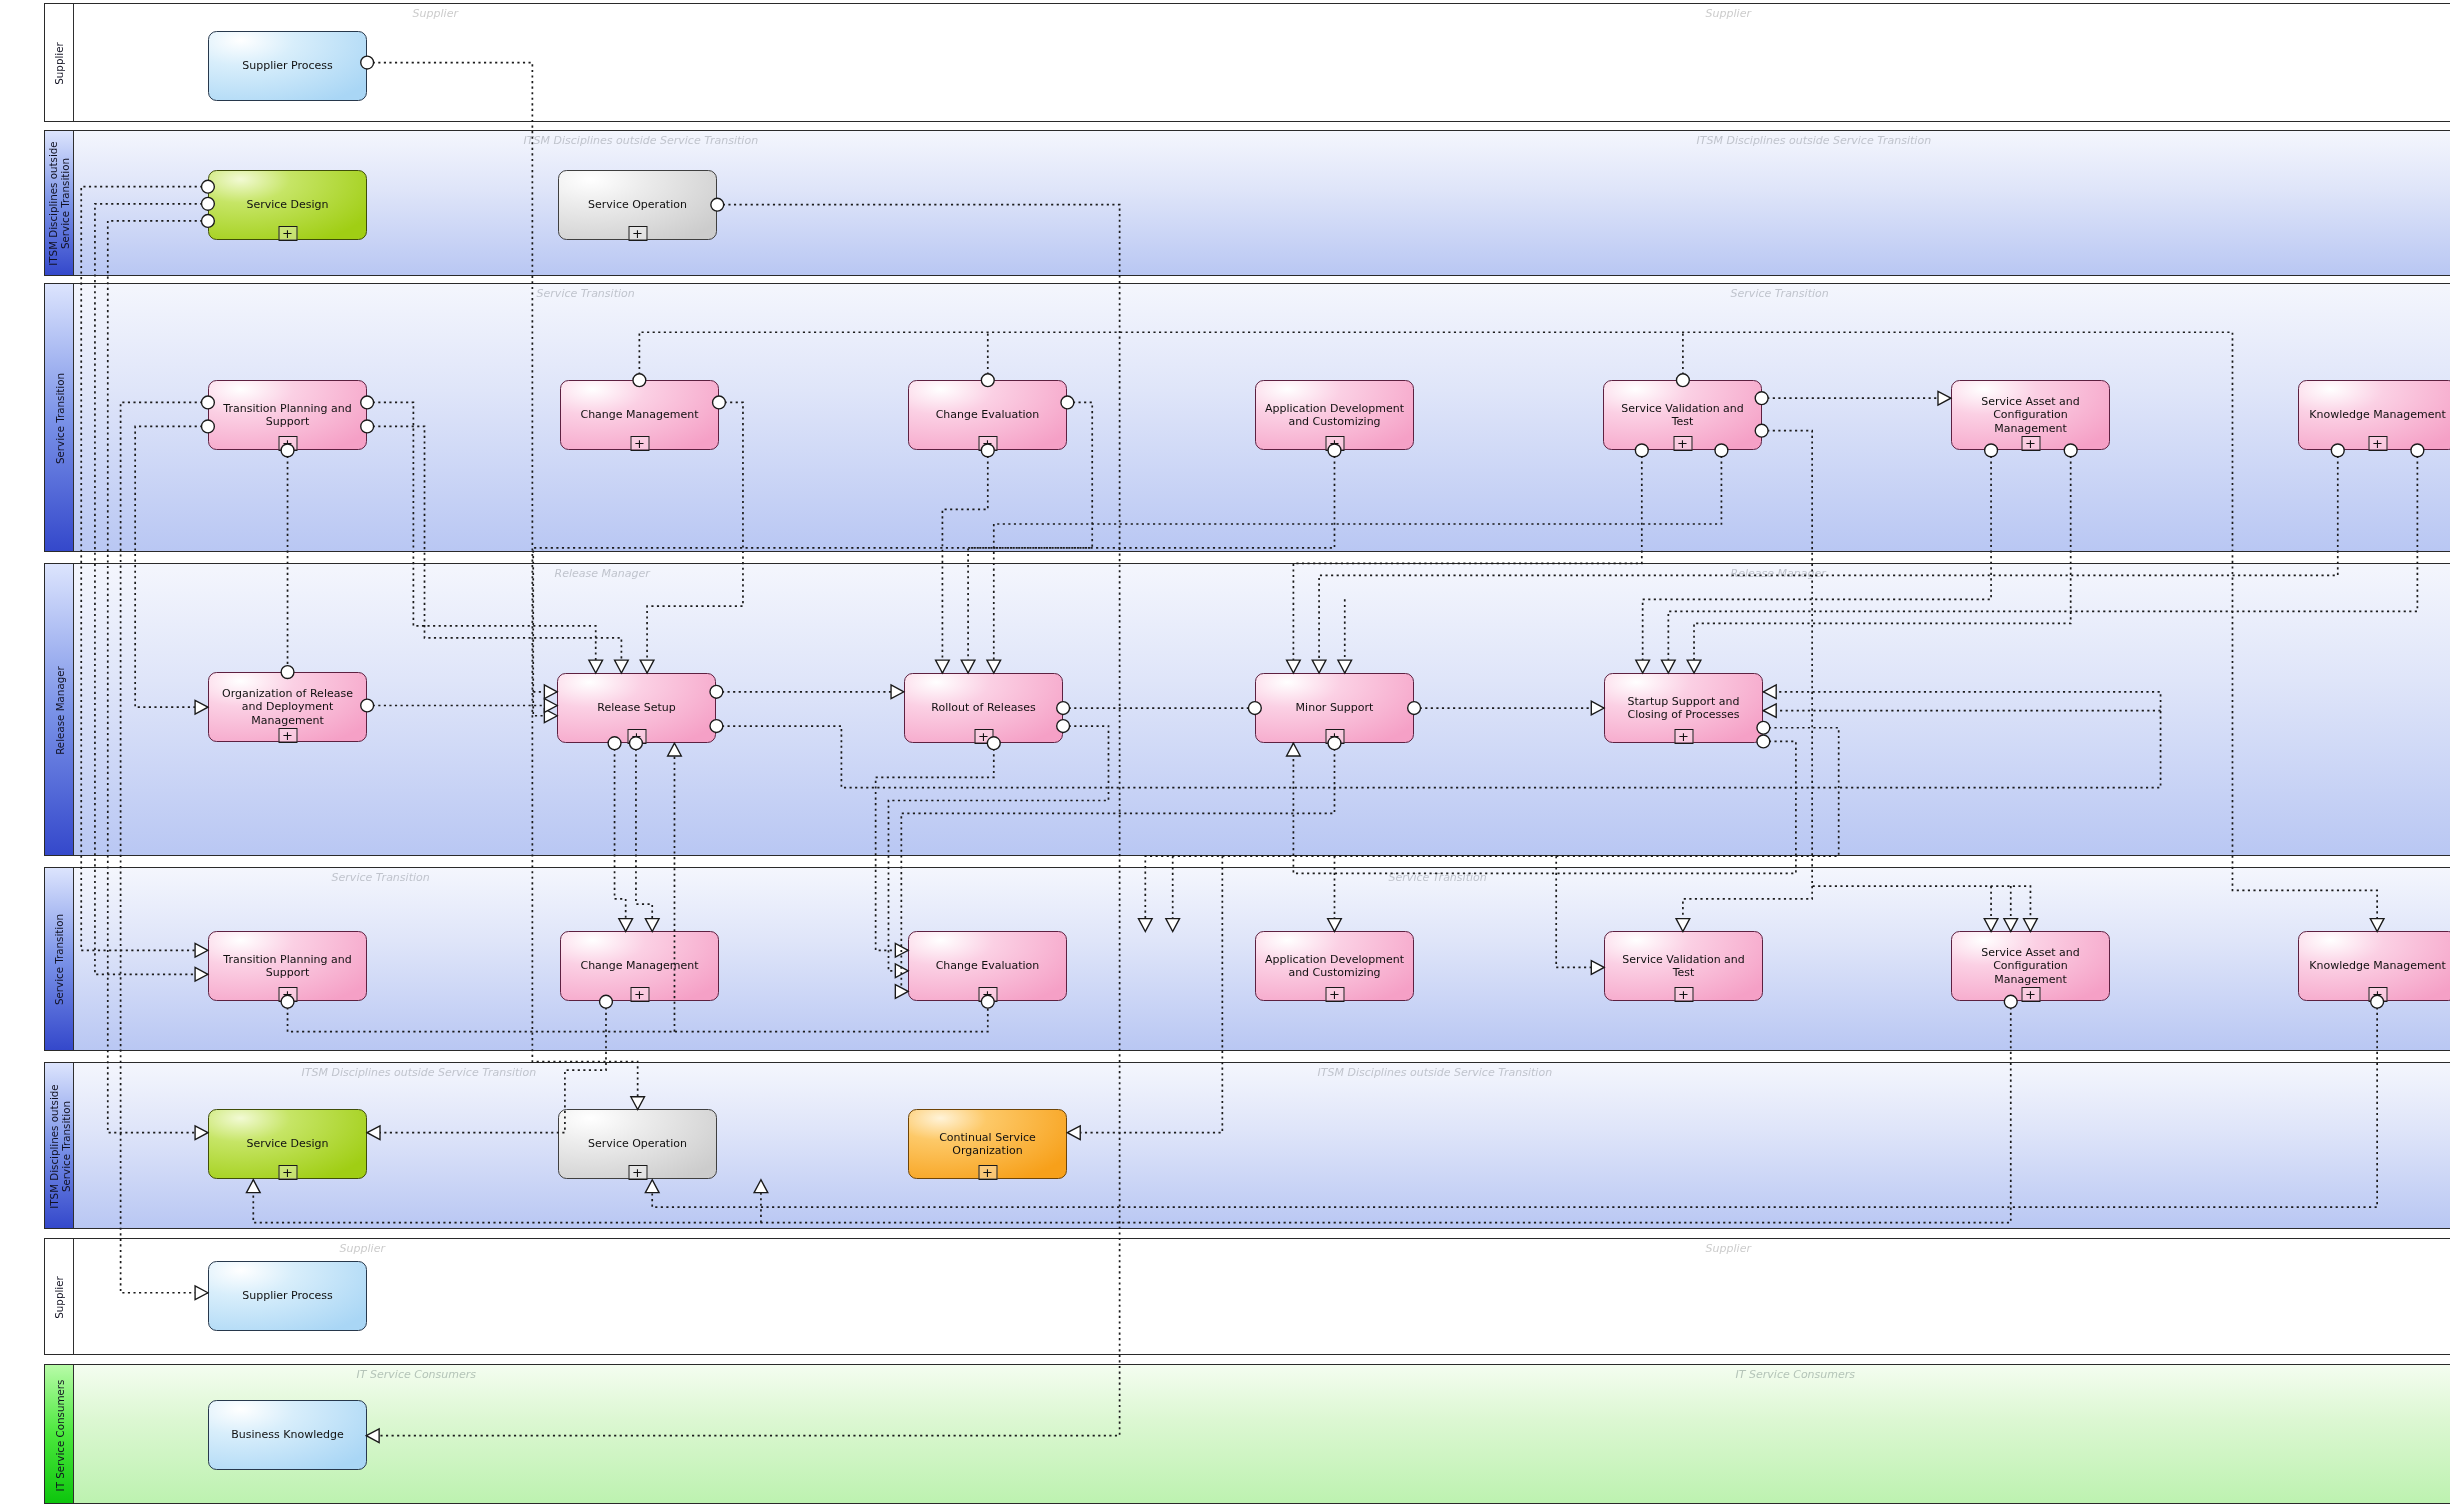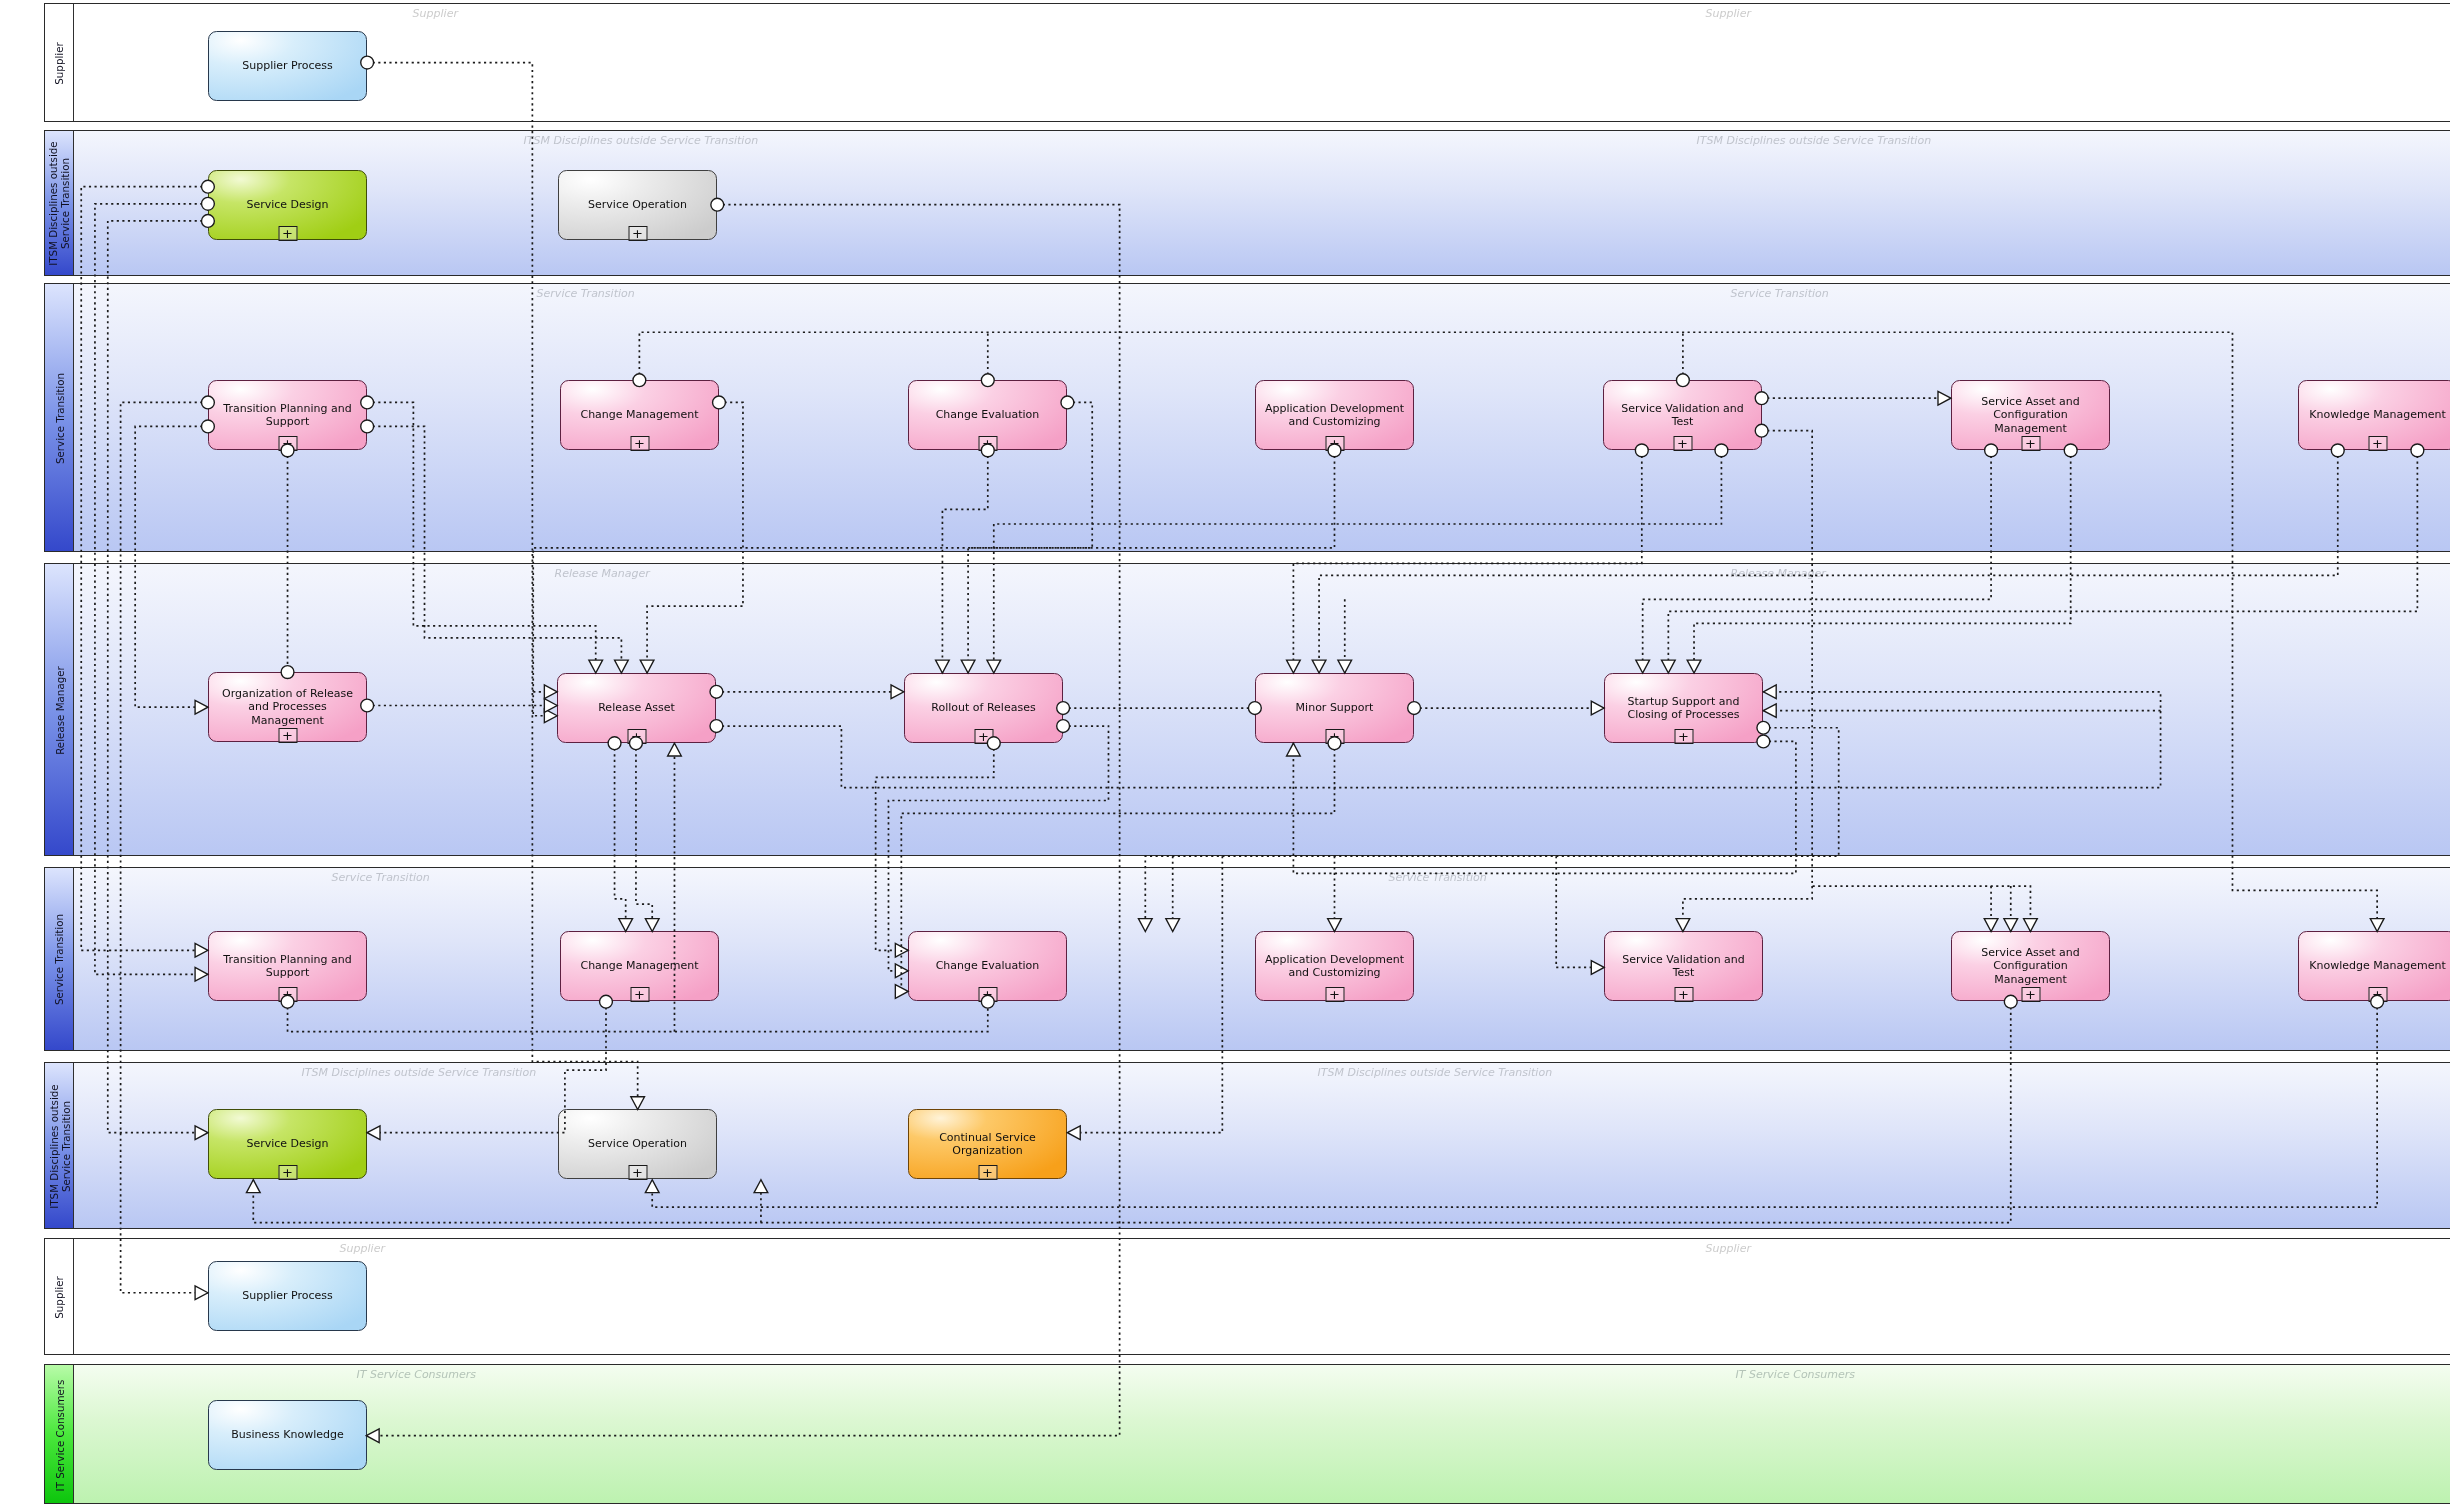--- a/index.html
+++ b/index.html
@@ -126,25 +126,25 @@
       </div>
       <div class="pbox pink" style="left: 1910px; top: 380px; width: 159px; height: 70px;">
         <span>Service Asset and Configuration Management</span>
         <div class="plus-icon">+</div>
       </div>
       <div class="pbox pink" style="left: 2257px; top: 380px; width: 159px; height: 70px;">
         <span>Knowledge Management</span>
         <div class="plus-icon">+</div>
       </div>
       <div class="pbox pink" style="left: 167px; top: 672px; width: 159px; height: 70px;">
-        <span>Organization of Release and Processes Management</span>
+        <span>Organization of Release and Deployment Management</span>
         <div class="plus-icon">+</div>
       </div>
       <div class="pbox pink" style="left: 516px; top: 673px; width: 159px; height: 70px;">
-        <span>Release Asset</span>
+        <span>Release Setup</span>
         <div class="plus-icon">+</div>
       </div>
       <div class="pbox pink" style="left: 863px; top: 673px; width: 159px; height: 70px;">
         <span>Rollout of Releases</span>
         <div class="plus-icon">+</div>
       </div>
       <div class="pbox pink" style="left: 1214px; top: 673px; width: 159px; height: 70px;">
         <span>Minor Support</span>
         <div class="plus-icon">+</div>
       </div>

